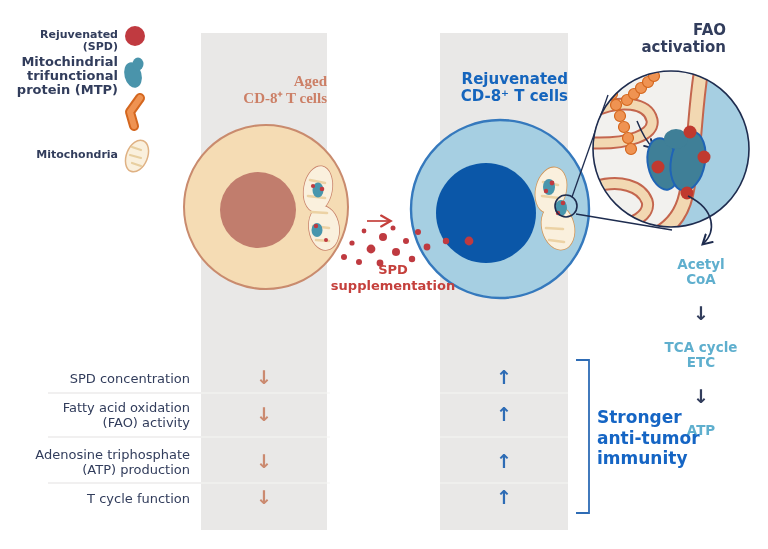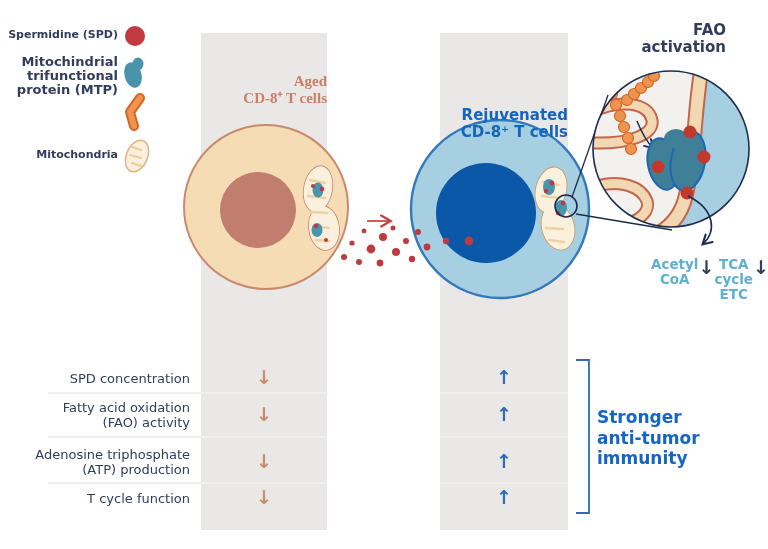--- a/index.html
+++ b/index.html
@@ -15,28 +15,28 @@
 
   .lg{position:absolute;left:6px;width:112px;text-align:right;
       color:var(--navy,#323d5c);font-weight:bold;line-height:1.1;}
   .lg1{top:29px;font-size:11px;}
   .lg2{top:55px;font-size:13px;line-height:1.08;}
   .lg3{top:102px;font-size:11px;line-height:1.1;}
   .lg4{top:149px;font-size:11px;}
 
   .cell-title{position:absolute;font-weight:bold;font-size:15px;line-height:1.14;text-align:right;}
   .aged-title{left:201px;top:73px;width:126px;color:var(--aged_title,#cc7f66);font-family:Liberation Serif, serif;}
-  .rejuv-title{left:440px;top:71px;width:128px;color:var(--blue_title,#1565bd);margin-top:36px;}
+  .rejuv-title{left:440px;top:71px;width:128px;color:var(--blue_title,#1565bd);}
   .fao-title{left:614px;top:22px;width:112px;color:var(--navy,#323d5c);}
 
   .spd-label{position:absolute;left:318px;top:262px;width:150px;text-align:center;
       color:var(--spd_red,#c5403c);font-weight:bold;font-size:13px;line-height:1.22;}
 
   .pathway{position:absolute;left:651px;top:257px;width:100px;display:flex;
-      align-items:flex-start;gap:0;}
+      flex-direction:column;align-items:center;gap:16px;}
   .pw-step{color:var(--pathway,#5fafce);font-weight:bold;font-size:13.5px;
       line-height:1.12;text-align:center;}
   .pw-arrow{color:var(--navy,#323d5c);font-size:19px;font-weight:bold;line-height:1;margin:1px 0;}
 
   .tl{position:absolute;left:18px;width:172px;text-align:right;
       color:var(--navy,#323d5c);font-size:13px;line-height:1.16;}
   .arr{position:absolute;font-weight:bold;font-size:19px;line-height:1.1;text-align:center;}
   .arr-down{left:201px;width:126px;color:var(--salmon,#cb8a70);}
   .arr-up{left:440px;width:128px;color:var(--blue_arrow,#2e6cb5);}
 
@@ -192,32 +192,34 @@
     <g fill="none" stroke-linecap="round" stroke-linejoin="round">
       <path d="M140,98 L130,112 L134,126" stroke="#d4671f" stroke-width="10"></path>
       <path d="M140,98 L130,112 L134,126" stroke="#ef9352" stroke-width="6"></path>
     </g>
     <g>
       <ellipse cx="137" cy="156" rx="10.5" ry="16.5" transform="rotate(22 137 156)" fill="#faf0dd" stroke="#dfb183" stroke-width="1.5"></ellipse>
       <path d="M132,147 l9,3 M130,155 l11,3 M132,163 l9,3" stroke="#e8cfa0" stroke-width="2.2" stroke-linecap="round" fill="none"></path>
     </g>
   </svg>
 
-  <div class="lg lg1 pre">Spermidine (SPD)</div>
+  <div class="lg lg1 pre">Rejuvenated (SPD)</div>
   <div class="lg lg2 pre">Mitochindrial
 trifunctional
 protein (MTP)</div>
   <div class="lg lg4 pre">Mitochondria</div>
 
   <div class="cell-title aged-title pre">Aged
 CD-8⁺ T cells</div>
   <div class="cell-title rejuv-title pre">Rejuvenated
 CD-8⁺ T cells</div>
   <div class="cell-title fao-title pre">FAO
 activation</div>
+  <div class="spd-label pre">SPD
+supplementation</div>
 
   <div class="pathway">
     <div class="pw-step pre">Acetyl
 CoA</div>
     <div class="pw-arrow">↓</div>
     <div class="pw-step pre">TCA cycle
 ETC</div>
     <div class="pw-arrow">↓</div>
     <div class="pw-step">ATP</div>
   </div>

